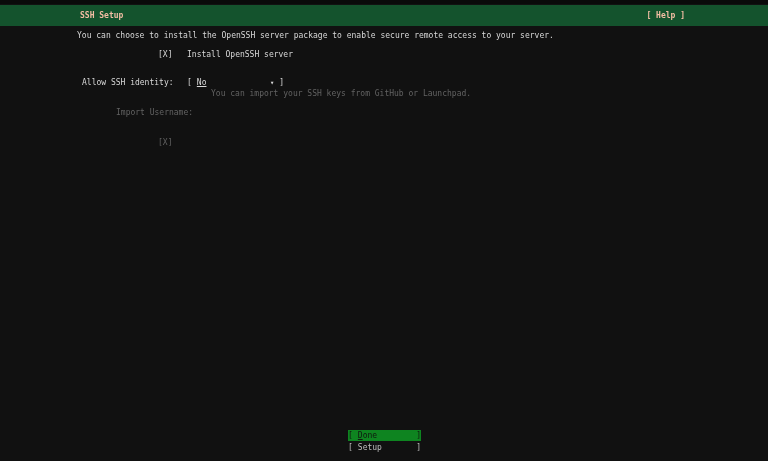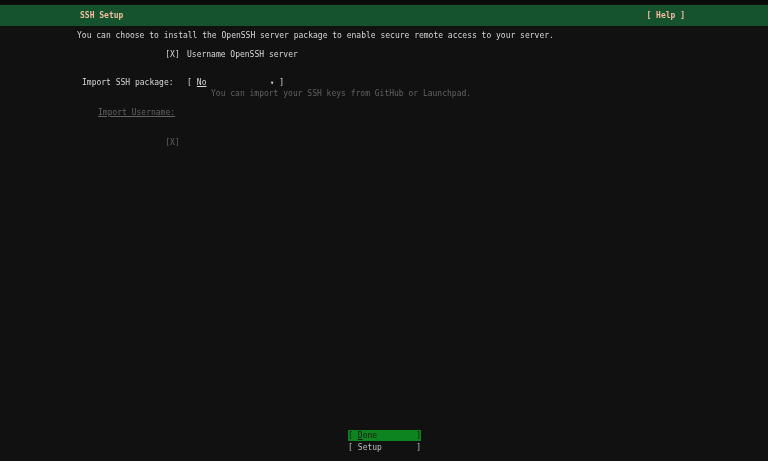--- a/index.html
+++ b/index.html
@@ -27,37 +27,37 @@
     font-weight: bold;
   }
   .header-title {
     position: absolute; left: 80px; top: 0; line-height: 21px;
   }
   .help-button {
     position: absolute; right: 83px; top: 0; line-height: 21px;
     white-space: pre;
     text-align: right;
   }
-  .row { position: absolute; white-space: pre; text-align: center; }
+  .row { position: absolute; white-space: pre; }
   .bright { color: #d8d8d8; }
   .dim { color: #626262; }
   .desc { left: 77px; top: 31px; }
   .cb-row-install { left: 158px; top: 50px; display: flex; }
   .cb-row-pw { left: 158px; top: 138px; display: flex; }
   .cb-state { width: 29px; }
   .identity-label { left: 82px; top: 78px; }
   .identity-select {
     position: absolute; left: 187px; top: 78px; width: 97px;
     display: flex; align-items: baseline; color: #d8d8d8;
   }
   .identity-select .val { margin-left: 5px; text-decoration: underline; }
   .identity-select .arrow { margin-left: auto; font-size: 7px; }
   .identity-select .close { margin-left: 5px; }
   .identity-help { left: 187px; top: 89px; margin-left: 24px; }
-  .username-label { left: 98px; top: 108px; text-decoration: underline; }
+  .username-label { left: 116px; top: 108px; }
   .btn {
     position: absolute; left: 348px; width: 73px; height: 11px;
     display: flex; align-items: center; white-space: pre;
   }
   .btn .open-br { margin-right: 5px; }
   .btn .close-br { margin-left: auto; }
   .btn-done {
     top: 430px;
     background: #0e8420;
     color: #10190f;
@@ -78,24 +78,24 @@
 
   <div class="header-bar">
     <span class="header-title">SSH Setup</span>
     <span class="help-button">[ Help ]</span>
   </div>
 
   <div class="row desc bright">You can choose to install the OpenSSH server package to enable secure remote access to your server.</div>
 
   <div class="row cb-row-install bright">
     <span class="cb-state">[X]</span>
-    <span>Username OpenSSH server</span>
+    <span>Install OpenSSH server</span>
   </div>
 
-  <div class="row identity-label bright">Import SSH package:</div>
+  <div class="row identity-label bright">Allow SSH identity:</div>
 
   <div class="identity-select">
     <span>[</span>
     <span class="val">No</span>
     <span class="arrow">▾</span>
     <span class="close">]</span>
   </div>
 
   <div class="row identity-help dim">You can import your SSH keys from GitHub or Launchpad.</div>
 

